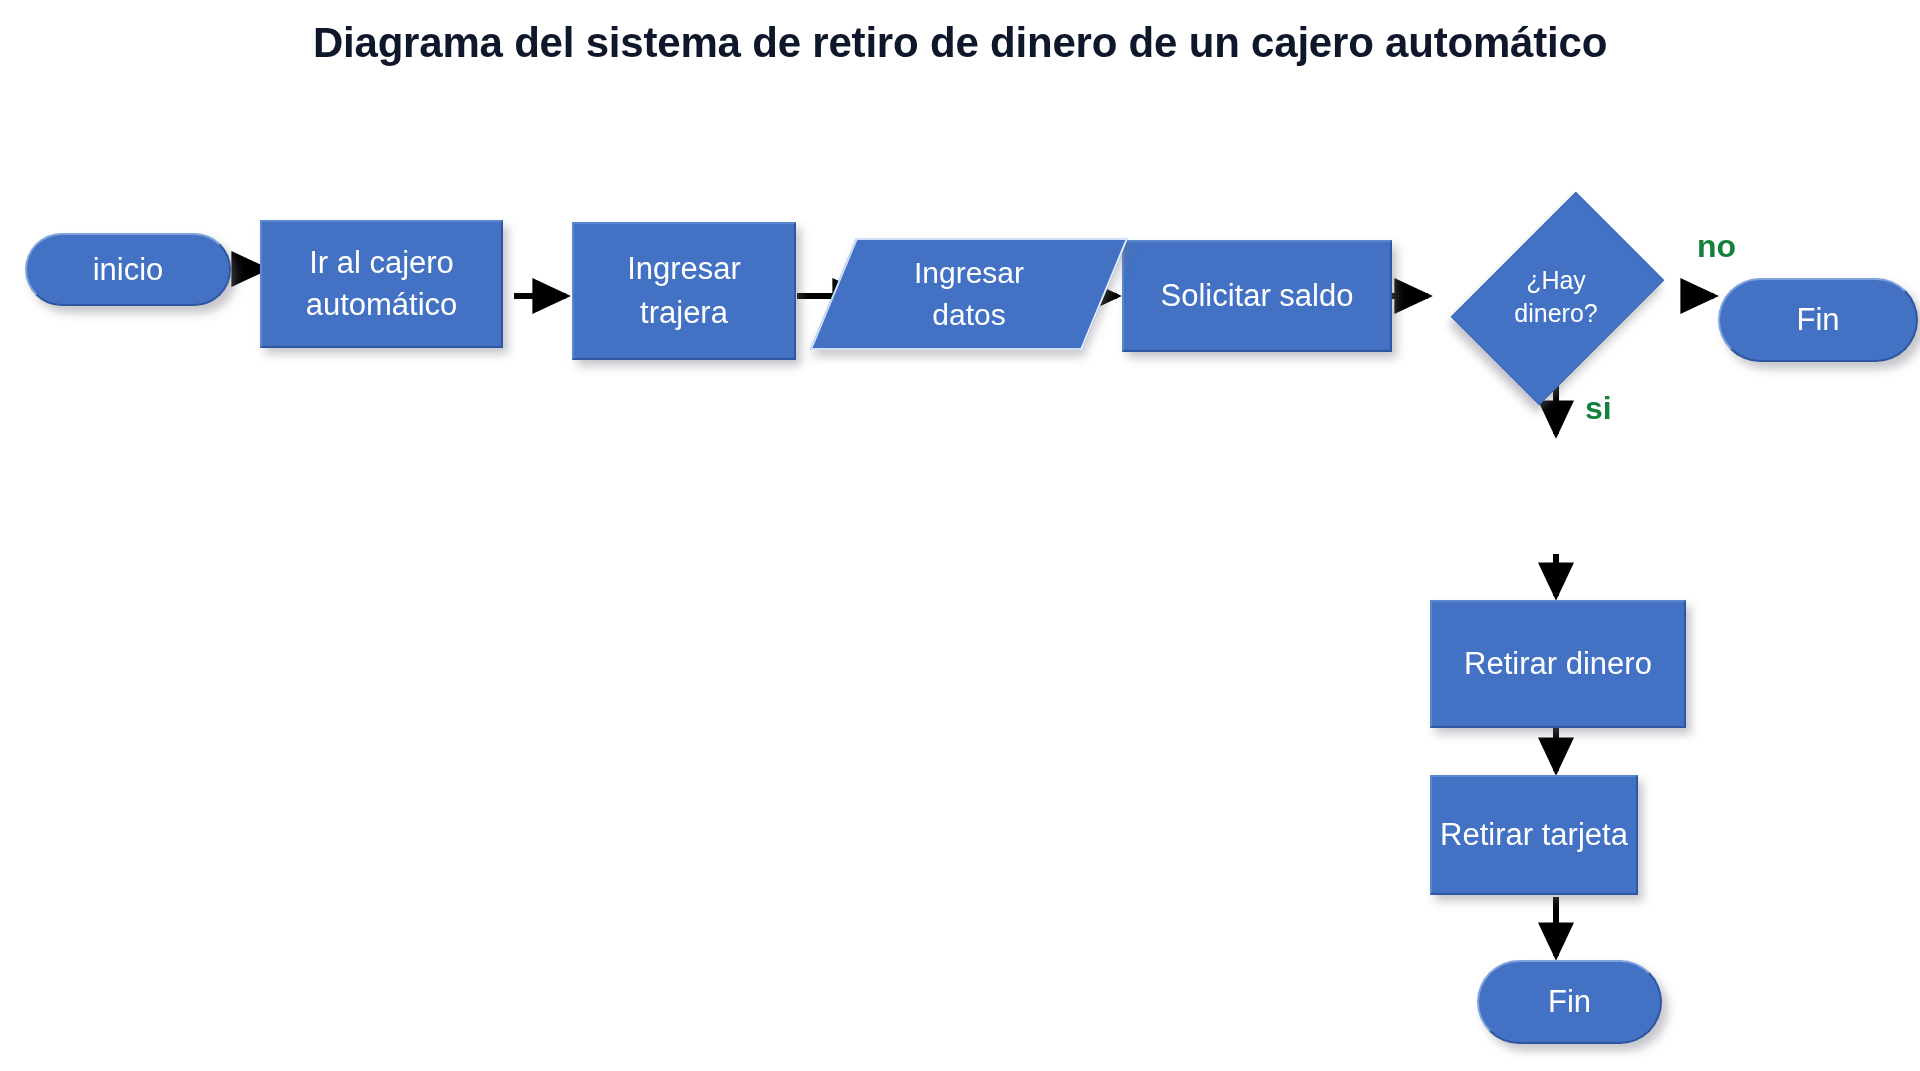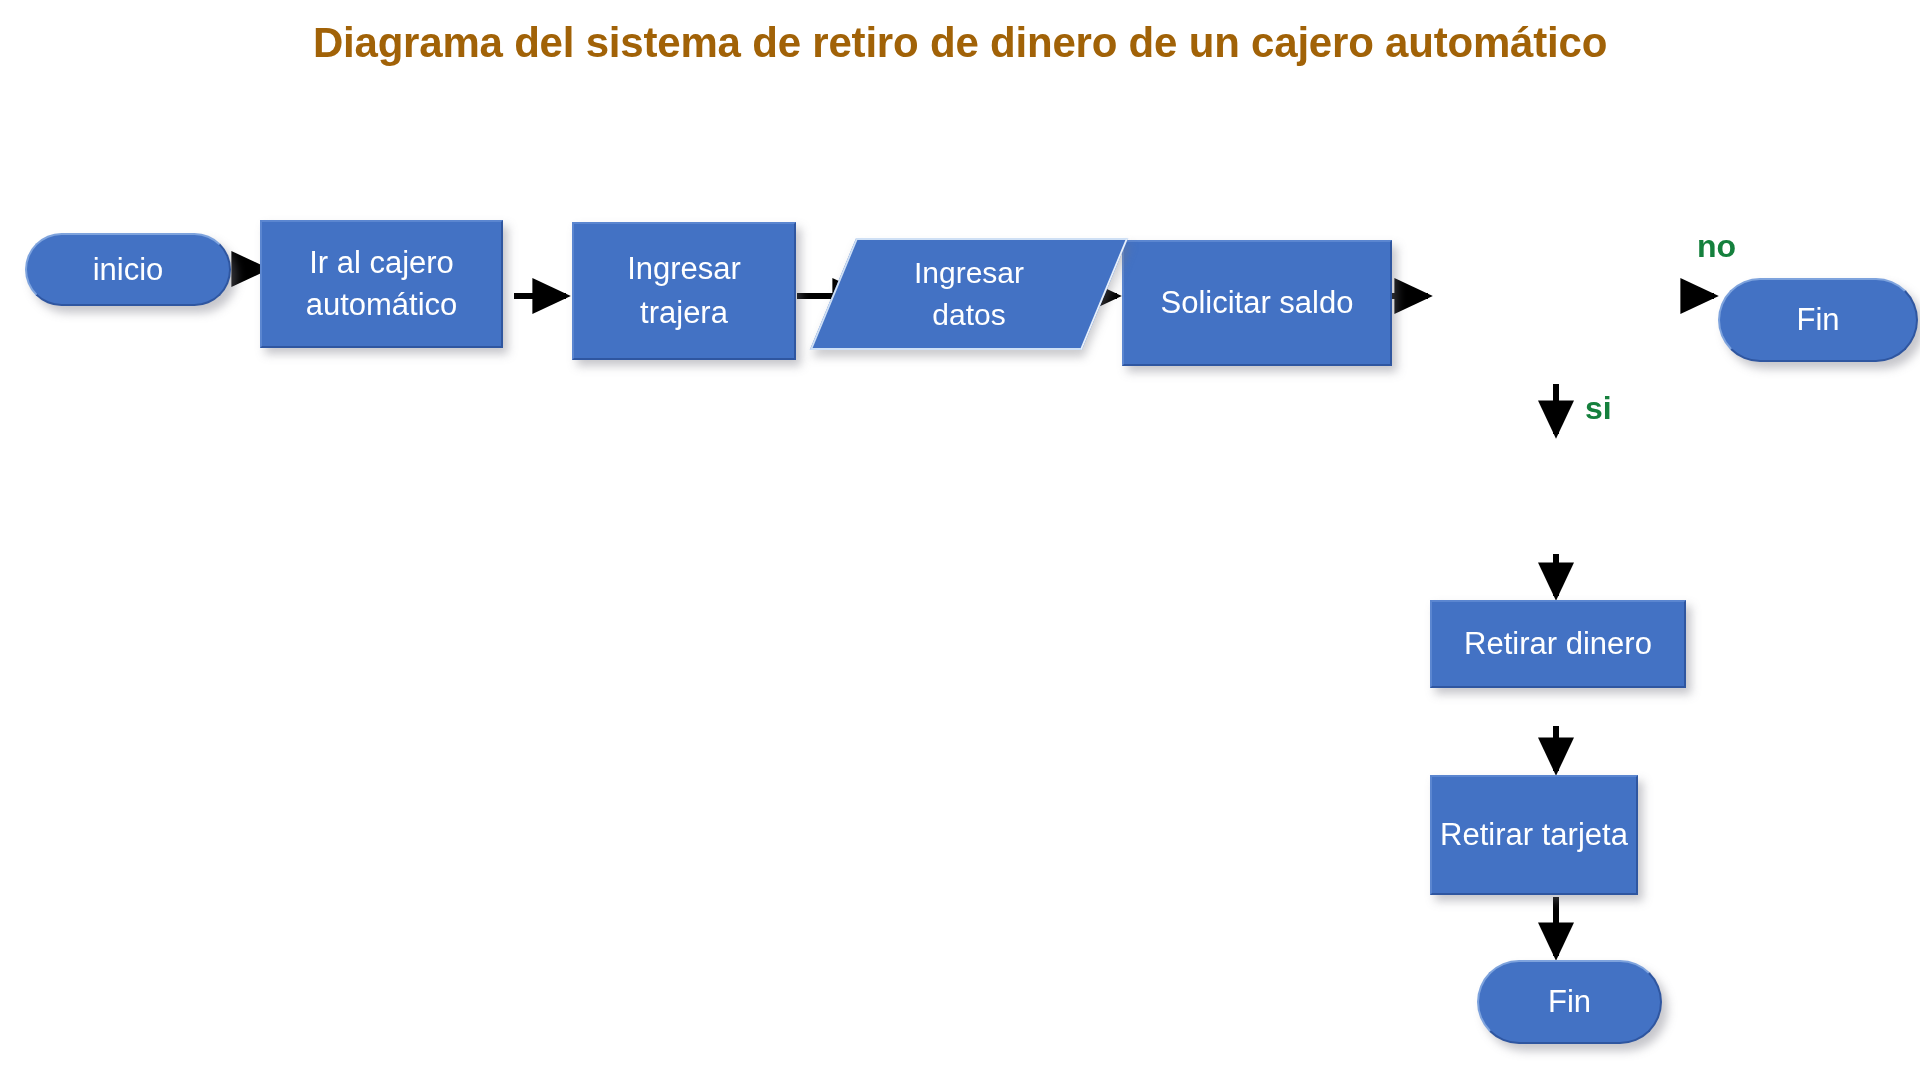--- a/index.html
+++ b/index.html
@@ -23,21 +23,21 @@
   #diagram-title {
     position: absolute;
     left: 0;
     top: 18px;
     width: 1920px;
     text-align: center;
     font-family: "Liberation Sans", sans-serif;
     font-weight: bold;
     font-size: 42px;
     line-height: 50px;
-    color: #a16207;
+    color: #0f172a;
     letter-spacing: -0.2px;
     white-space: nowrap;
   }
 
   
   .node {
     position: absolute;
     box-sizing: border-box;
     color: #ffffff;
     font-family: "Liberation Sans", sans-serif;
@@ -174,35 +174,40 @@
     <span class="label">Ingresar
 trajera</span>
   </div>
 
   <div class="node para" style="left:833px;top:238px;width:272px;height:112px;font-size:30px;line-height:42px;">
     <div class="skin" style="transform:skewX(-22.5deg);"></div>
     <span class="label">Ingresar
 datos</span>
   </div>
 
-  <div class="node rect" style="left:1122px;top:240px;width:270px;height:126px;font-size:31px;line-height:40px;">
+  <div class="node rect" style="left:1122px;top:240px;width:270px;height:112px;font-size:31px;line-height:40px;">
     <span class="label">Solicitar saldo</span>
   </div>
 
+  <div class="node diamond" style="left:1432px;top:210px;width:248px;height:174px;font-size:25px;line-height:33px;">
+    <div class="skin" style="left:50%;top:50%;width:123px;height:123px;margin-left:-61.5px;margin-top:-61.5px;transform:rotate(45deg) scale(1.0,1.415);"></div>
+    <span class="label">¿Hay
+dinero?</span>
+  </div>
 
   <div class="edge-label" style="left:1697px;top:228px;font-size:32px;">no</div>
 
   <div class="node pill" style="left:1718px;top:278px;width:200px;height:84px;font-size:31px;line-height:38px;">
     <span class="label">Fin</span>
   </div>
 
   <div class="edge-label" style="left:1585px;top:390px;font-size:32px;text-align:right;">si</div>
 
 
-  <div class="node rect" style="left:1430px;top:600px;width:256px;height:88px;font-size:31px;line-height:40px;">
+  <div class="node rect" style="left:1430px;top:600px;width:256px;height:128px;font-size:31px;line-height:40px;">
     <span class="label">Retirar dinero</span>
   </div>
 
   <div class="node rect" style="left:1430px;top:775px;width:208px;height:120px;font-size:31px;line-height:40px;">
     <span class="label">Retirar tarjeta</span>
   </div>
 
   <div class="node pill" style="left:1477px;top:960px;width:185px;height:84px;font-size:31px;line-height:38px;">
     <span class="label">Fin</span>
   </div>

